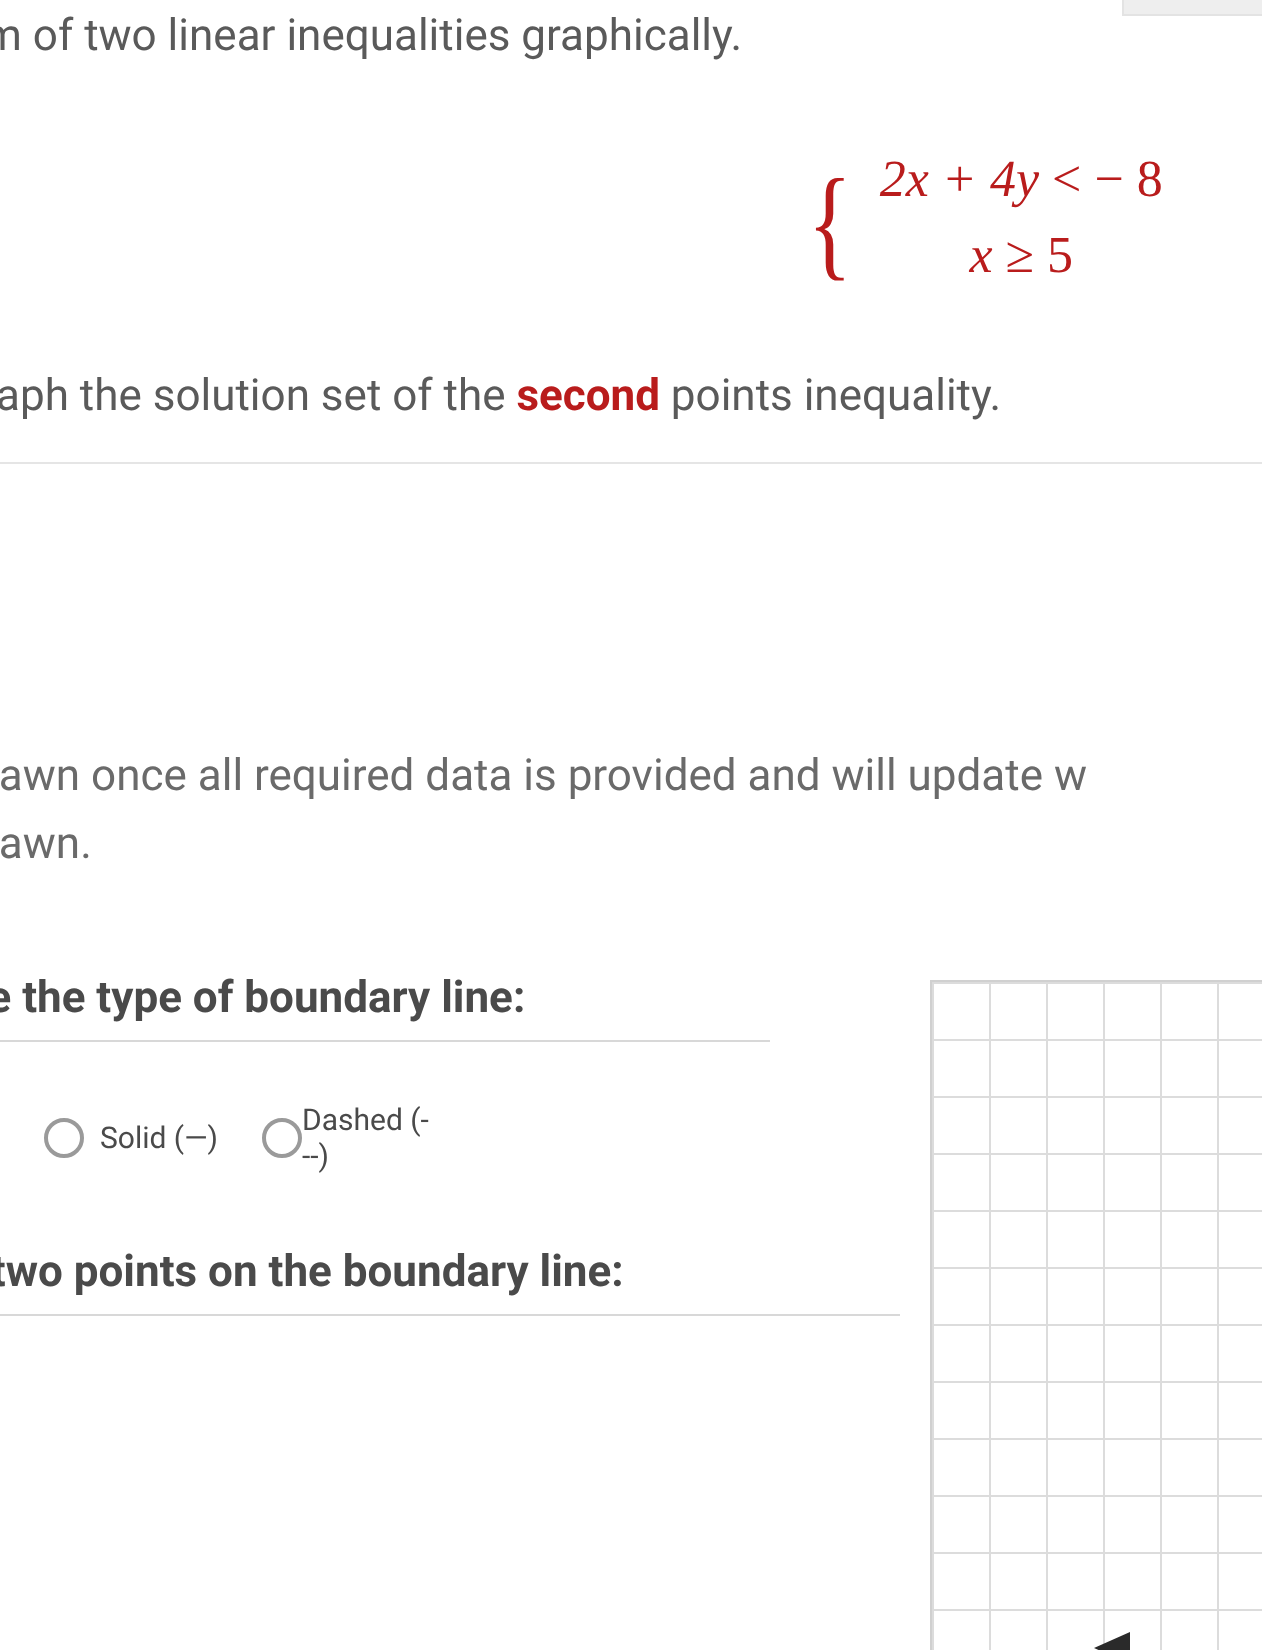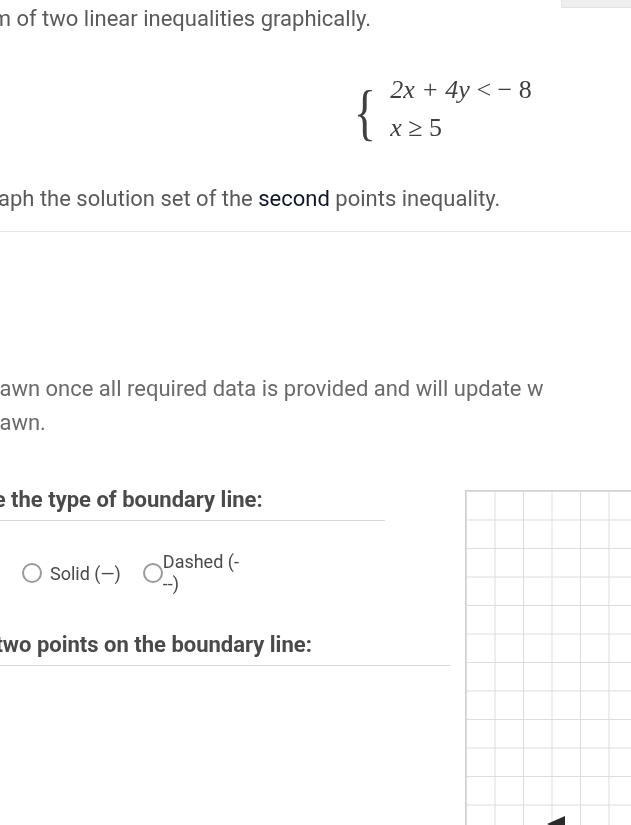--- a/index.html
+++ b/index.html
@@ -19,23 +19,24 @@
     .title-line {
       font-size: 22px;
       color: #5a5a5a;
       padding: 6px 0 0 0;
       margin-left: -20px;
     }
     .equation-block {
       margin: 40px 0 40px 0;
       padding-left: 350px;
       font-size: 26px;
-      color: #404040;
+      color: #b91c1c;
       font-family: "Times New Roman", serif;
       position: relative;
+      text-align: center;
     }
     .brace {
       display: inline-block;
       vertical-align: middle;
       font-size: 62px;
       line-height: 0.95;
       position: relative;
       top: 4px;
       margin-right: 4px;
       font-weight: 300;
@@ -50,22 +51,22 @@
     .eq-lines .sym {
       font-style: normal;
     }
     .instruction {
       font-size: 22px;
       color: #5a5a5a;
       margin: 28px 0 20px 0;
       margin-left: -24px;
     }
     .instruction b {
-      font-weight: 400;
-      color: #0f172a;
+      font-weight: 700;
+      color: #b91c1c;
     }
     .separator {
       border-top: 1px solid #e5e5e5;
       margin: 18px 0 60px -30px;
       width: 700px;
     }
     .info-text {
       font-size: 22px;
       color: #6a6a6a;
       line-height: 1.55;
@@ -78,21 +79,21 @@
       color: #4a4a4a;
       border-bottom: 1px solid #d8d8d8;
       padding-bottom: 8px;
       margin: 46px 0 30px -30px;
       width: 415px;
     }
     .radio-group {
       display: flex;
       align-items: center;
       gap: 8px;
-      font-size: 18px;
+      font-size: 15px;
       color: #4a4a4a;
       margin: 30px 0 30px 22px;
     }
     .radio-circle {
       width: 20px;
       height: 20px;
       border: 2px solid #9a9a9a;
       border-radius: 50%;
       display: inline-block;
       flex-shrink: 0;

